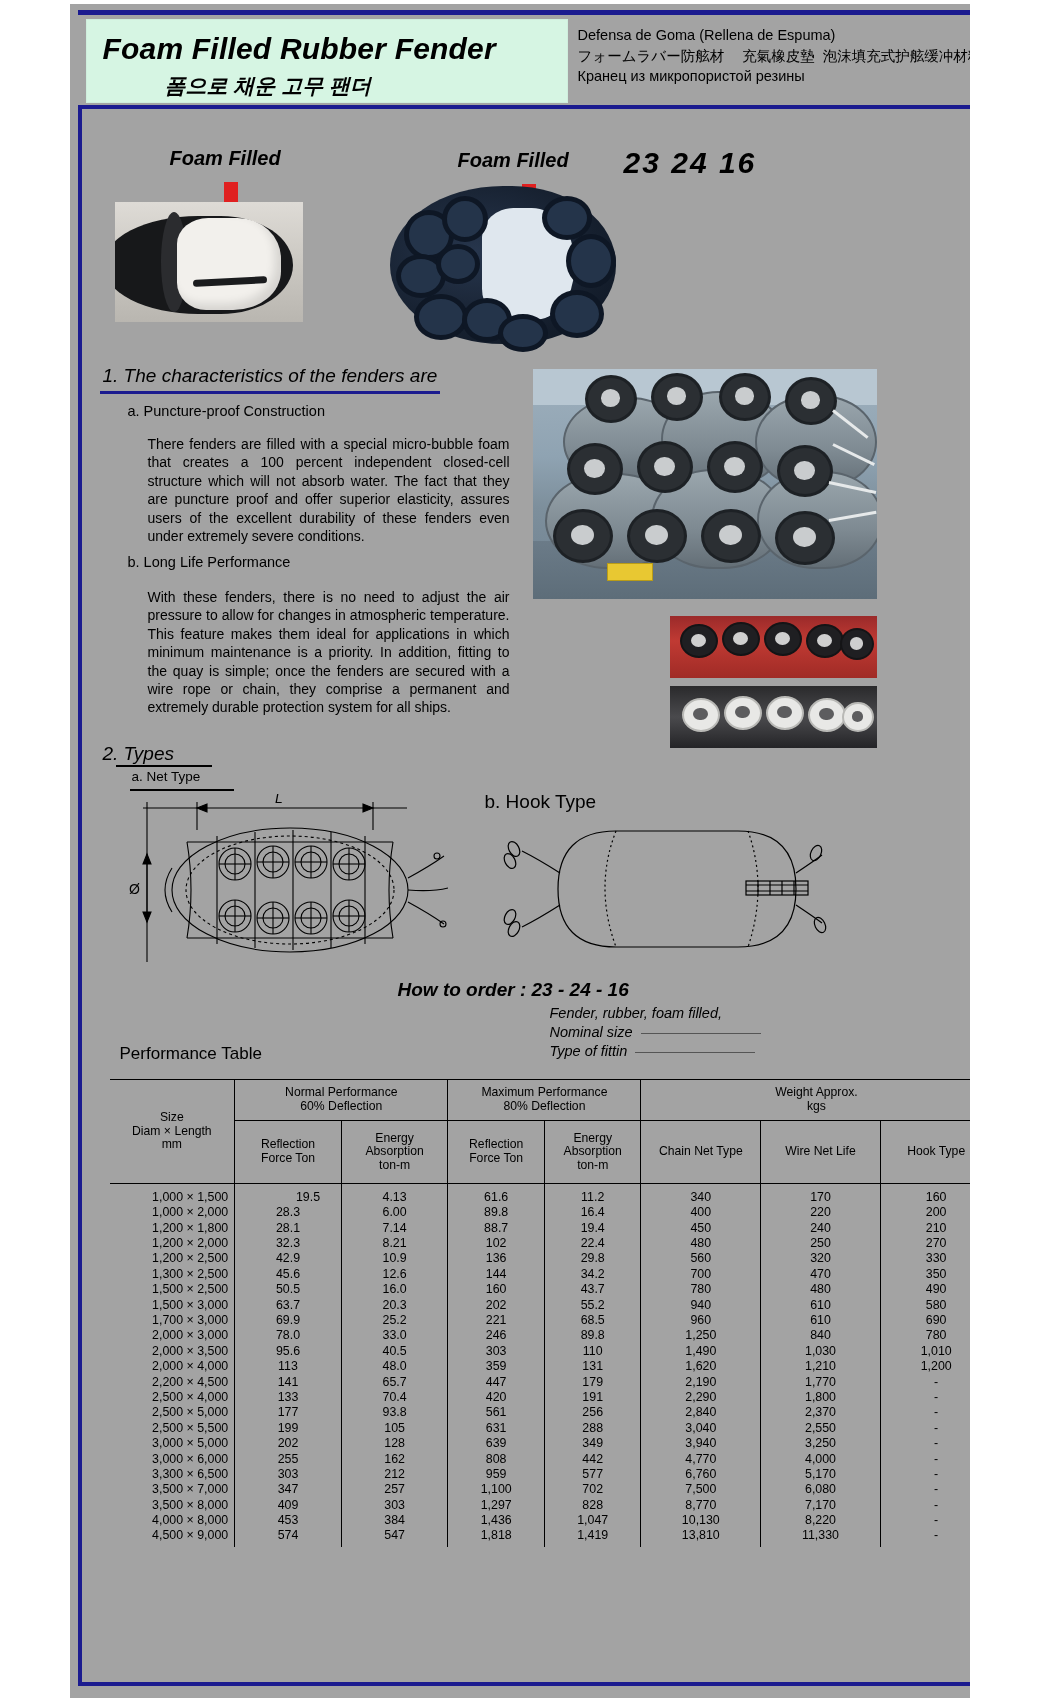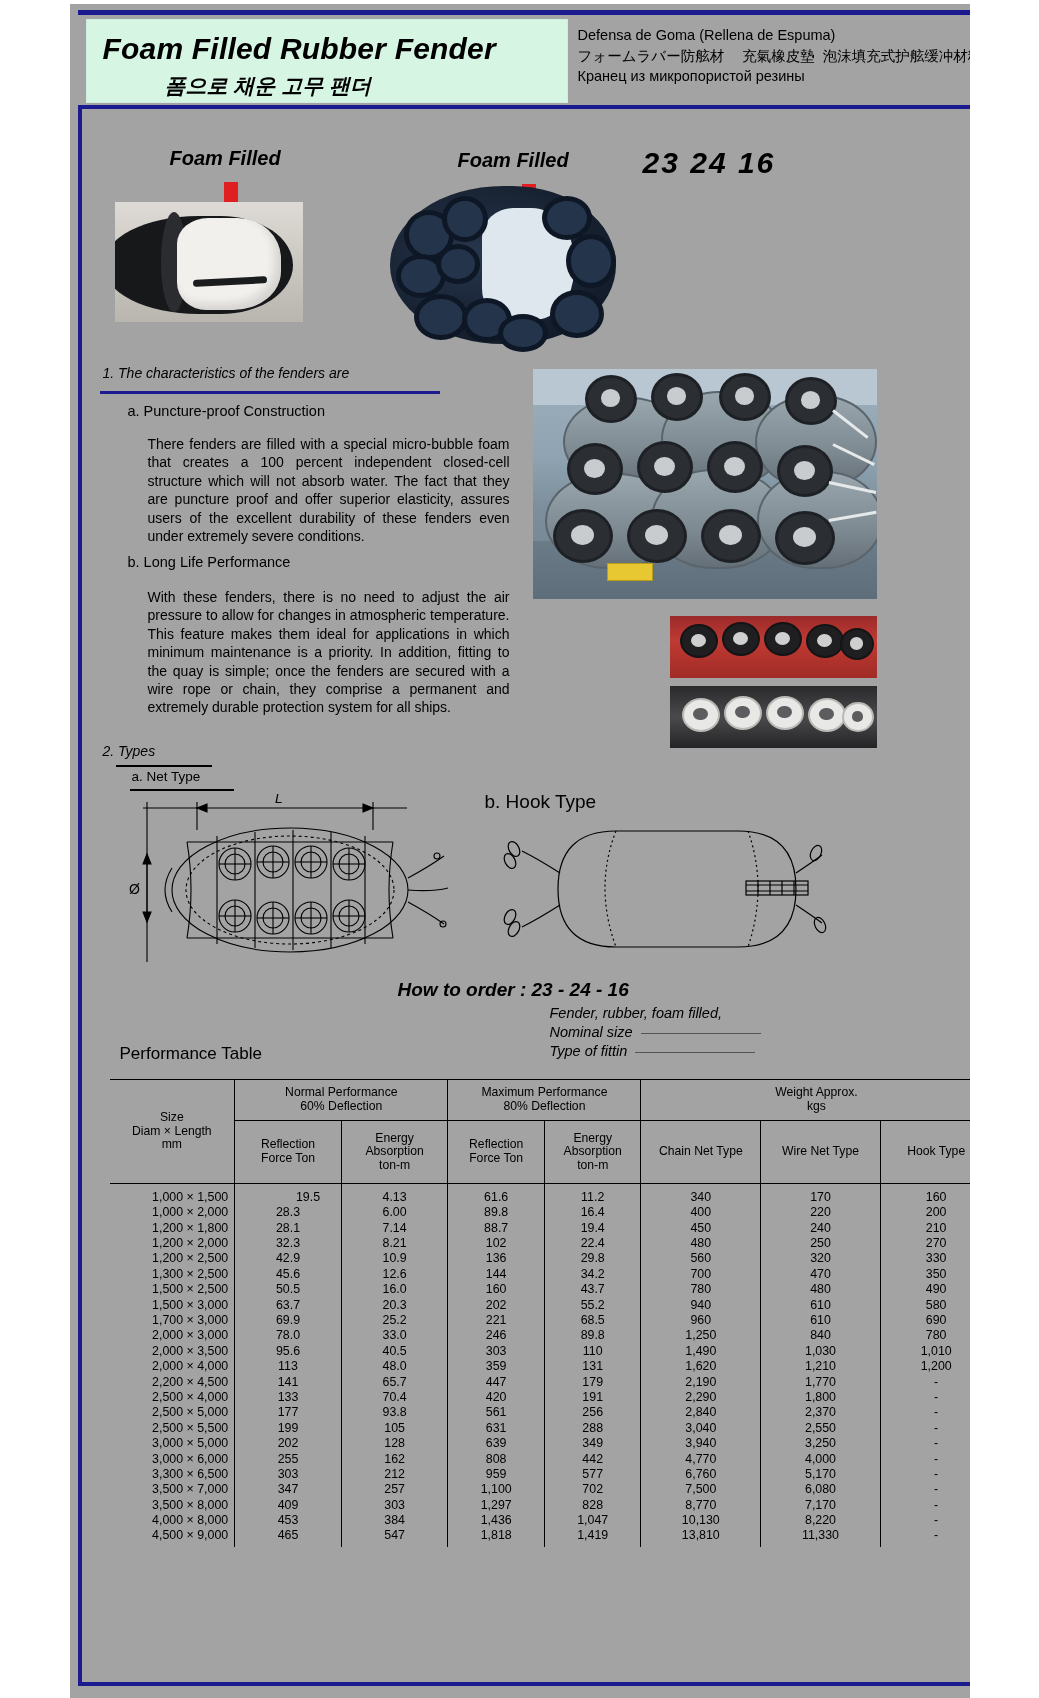--- a/index.html
+++ b/index.html
@@ -100,21 +100,21 @@
     position: absolute;
     font-size: 20px;
     font-weight: bold;
     font-style: italic;
     white-space: nowrap;
   }
   .ff-label.a { left: 100px; top: 143px; }
   .ff-label.b { left: 388px; top: 145px; }
   .order-code {
     position: absolute;
-    left: 573px; top: 142px;
+    left: 554px; top: 142px;
     font-size: 30px;
     font-weight: bold;
     font-style: italic;
     letter-spacing: 2px;
   }
 
   .arrow {
     position: absolute;
     width: 0; height: 0;
   }
@@ -197,21 +197,21 @@
   .photo2 .tyre {
     position: absolute;
     border: 5px solid #0e1725;
     background: #24344a;
     border-radius: 50%;
   }
 
   
   .sec-h {
     position: absolute;
-    font-size: 14px;
+    font-size: 19px;
     font-style: italic;
     white-space: nowrap;
   }
   .sec1-h { left: 33px; top: 361px; }
   .sec1-underline {
     position: absolute;
     left: 30px; top: 387px;
     width: 340px; height: 3px;
     background: #1b1b8f;
   }
@@ -708,21 +708,21 @@
         <th class="hdr-sub" style="width:95px">
           <div>Reflection</div>
           <div>Force Ton</div>
         </th>
         <th class="hdr-sub" style="width:95px">
           <div>Energy</div>
           <div>Absorption</div>
           <div>ton-m</div>
         </th>
         <th class="hdr-sub" style="width:118px">Chain Net Type</th>
-        <th class="hdr-sub" style="width:118px">Wire Net Type</th>
+        <th class="hdr-sub" style="width:118px">Wire Net Life</th>
         <th class="hdr-sub noR botline" style="width:110px">Hook Type</th>
       </tr>
     </thead>
     <tbody id="perf-body">
         <tr>
           <td class="size" style="border-top: 1.5px solid rgb(0, 0, 0); padding-top: 6px;">1,000 × 1,500</td>
           <td style="border-top: 1.5px solid rgb(0, 0, 0); padding-top: 6px; padding-left: 40px;">19.5</td>
           <td style="border-top: 1.5px solid rgb(0, 0, 0); padding-top: 6px;">4.13</td>
           <td style="border-top: 1.5px solid rgb(0, 0, 0); padding-top: 6px;">61.6</td>
           <td style="border-top: 1.5px solid rgb(0, 0, 0); padding-top: 6px;">11.2</td>
@@ -935,21 +935,21 @@
           <td>453</td>
           <td>384</td>
           <td>1,436</td>
           <td>1,047</td>
           <td>10,130</td>
           <td>8,220</td>
           <td>-</td>
         </tr>
         <tr>
           <td class="size">4,500 × 9,000</td>
-          <td>465</td>
+          <td>574</td>
           <td>547</td>
           <td>1,818</td>
           <td>1,419</td>
           <td>13,810</td>
           <td>11,330</td>
           <td>-</td>
         </tr>
       </tbody>
   </table>
 

